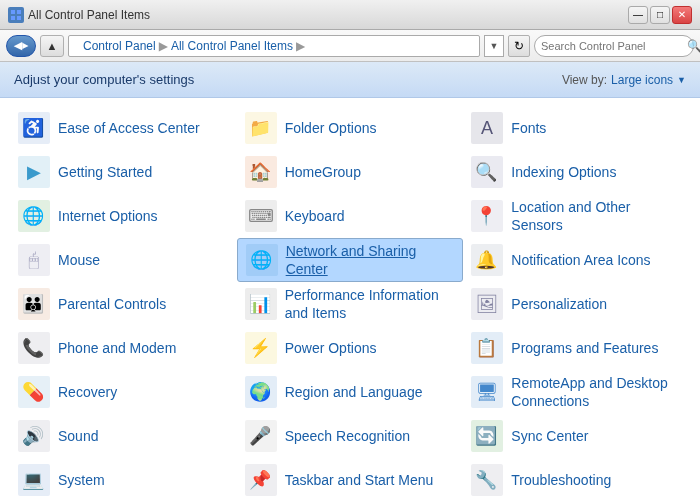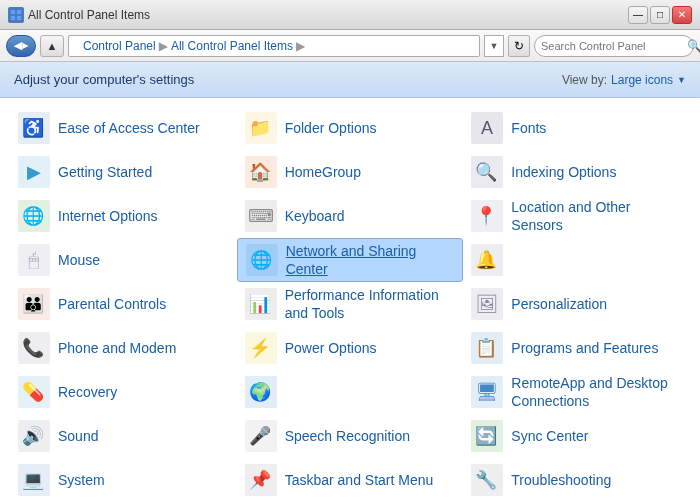--- a/index.html
+++ b/index.html
@@ -376,38 +376,39 @@
         </div>
         <span class="item-label">Network and Sharing Center</span>
       </div>
       <div class="grid-item">
         <div class="item-icon ico">
           <svg width="32" height="32" viewBox="0 0 32 32">
     <rect width="32" height="32" rx="2" fill="#8090a0" opacity="0.15"></rect>
     <text x="16" y="22" text-anchor="middle" font-size="18" fill="#8090a0">🔔</text>
   </svg>
         </div>
+        <span class="item-label">Notification Area Icons</span>
       </div>
       <div class="grid-item">
         <div class="item-icon ico">
           <svg width="32" height="32" viewBox="0 0 32 32">
     <rect width="32" height="32" rx="2" fill="#cc7744" opacity="0.15"></rect>
     <text x="16" y="22" text-anchor="middle" font-size="18" fill="#cc7744">👪</text>
   </svg>
         </div>
         <span class="item-label">Parental Controls</span>
       </div>
       <div class="grid-item">
         <div class="item-icon ico">
           <svg width="32" height="32" viewBox="0 0 32 32">
     <rect width="32" height="32" rx="2" fill="#888888" opacity="0.15"></rect>
     <text x="16" y="22" text-anchor="middle" font-size="18" fill="#888888">📊</text>
   </svg>
         </div>
-        <span class="item-label">Performance Information and Tools</span>
+        <span class="item-label">Performance Information and Items</span>
       </div>
       <div class="grid-item">
         <div class="item-icon ico">
           <svg width="32" height="32" viewBox="0 0 32 32">
     <rect width="32" height="32" rx="2" fill="#8080a0" opacity="0.15"></rect>
     <text x="16" y="22" text-anchor="middle" font-size="18" fill="#8080a0">🖼</text>
   </svg>
         </div>
         <span class="item-label">Personalization</span>
       </div>
@@ -447,20 +448,21 @@
         </div>
         <span class="item-label">Recovery</span>
       </div>
       <div class="grid-item">
         <div class="item-icon ico">
           <svg width="32" height="32" viewBox="0 0 32 32">
     <rect width="32" height="32" rx="2" fill="#4488cc" opacity="0.15"></rect>
     <text x="16" y="22" text-anchor="middle" font-size="18" fill="#4488cc">🌍</text>
   </svg>
         </div>
+        <span class="item-label">Region and Language</span>
       </div>
       <div class="grid-item">
         <div class="item-icon ico">
           <svg width="32" height="32" viewBox="0 0 32 32">
     <rect width="32" height="32" rx="2" fill="#4488cc" opacity="0.15"></rect>
     <text x="16" y="22" text-anchor="middle" font-size="18" fill="#4488cc">🖥</text>
   </svg>
         </div>
         <span class="item-label">RemoteApp and Desktop Connections</span>
       </div>

